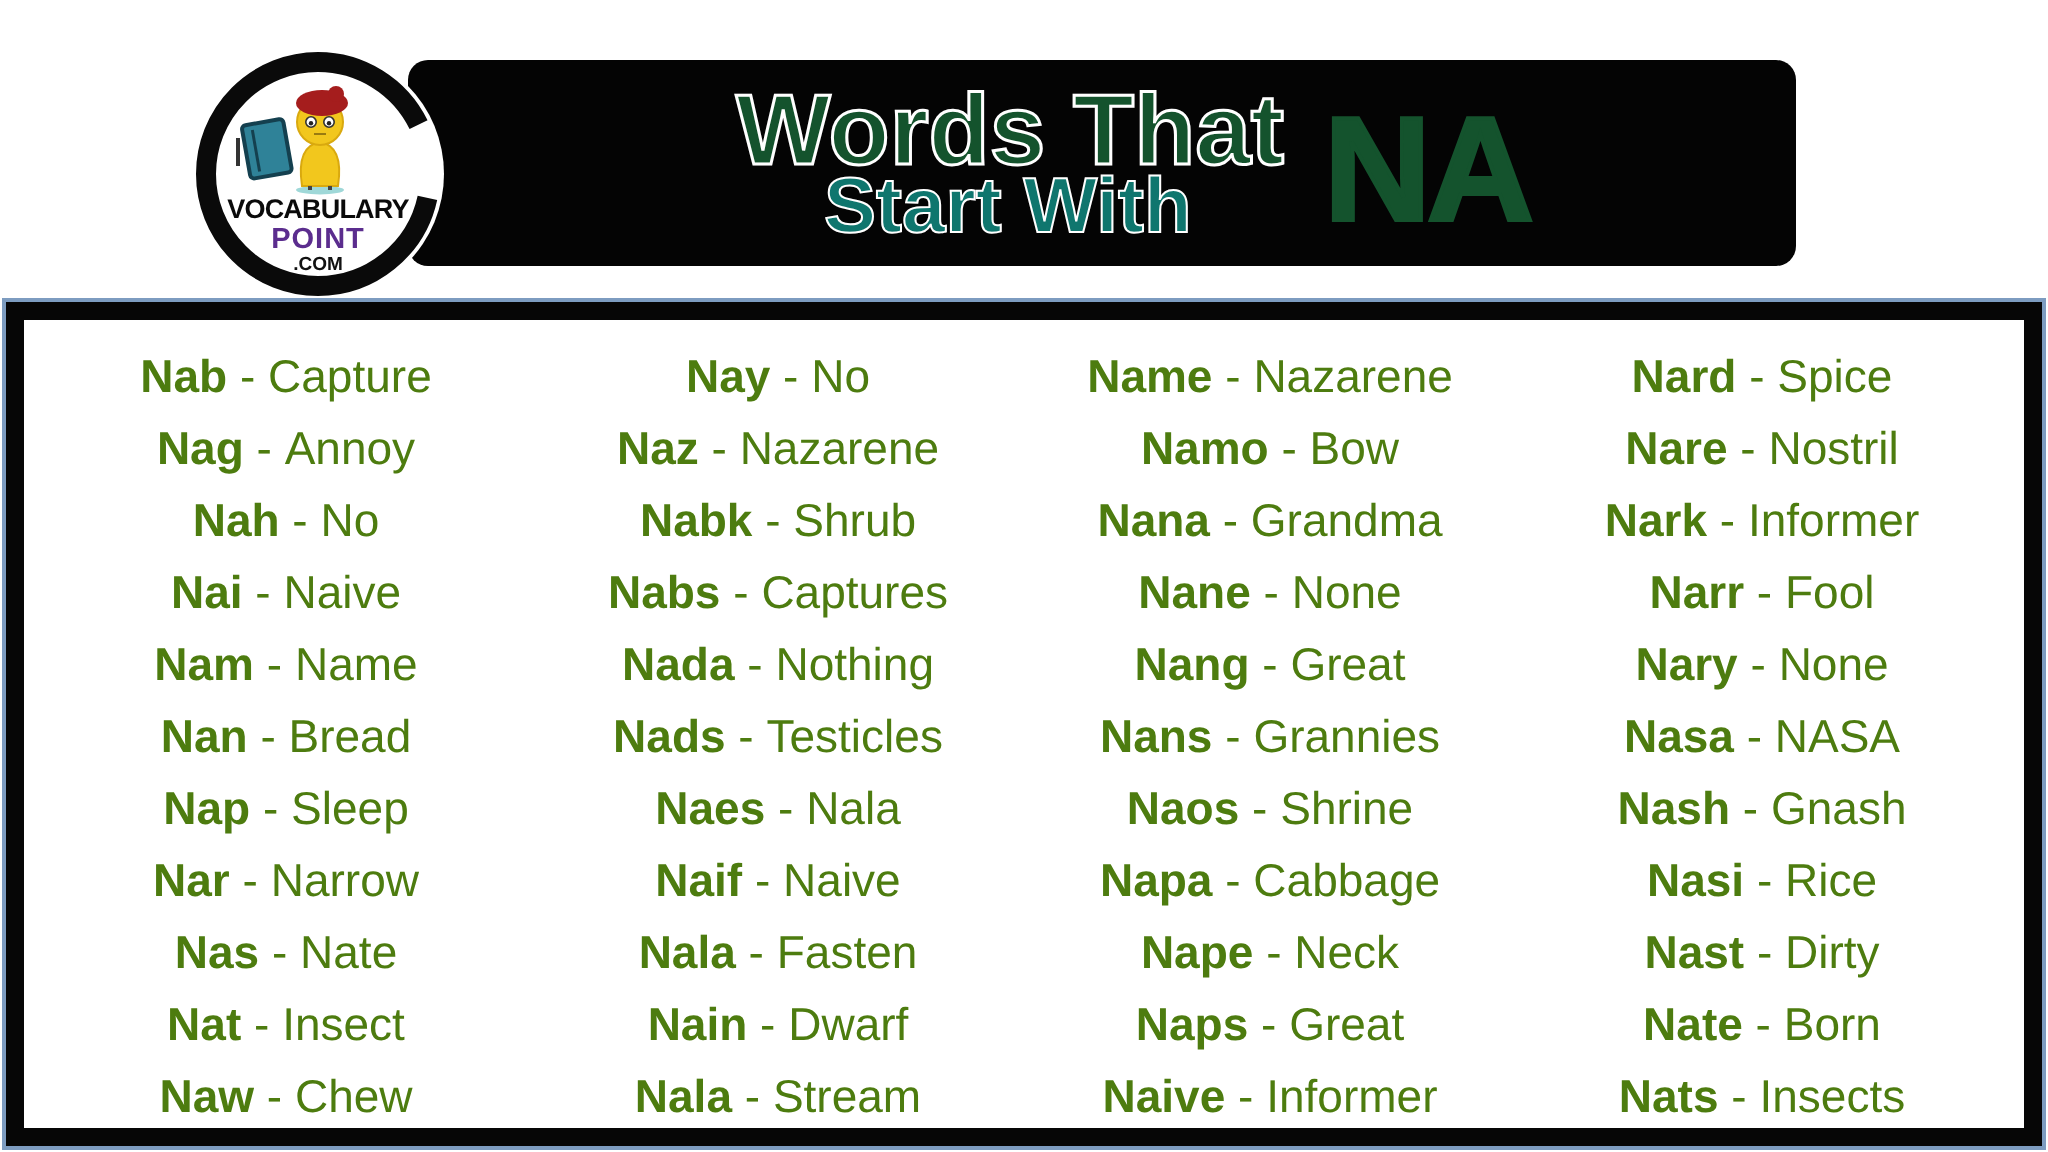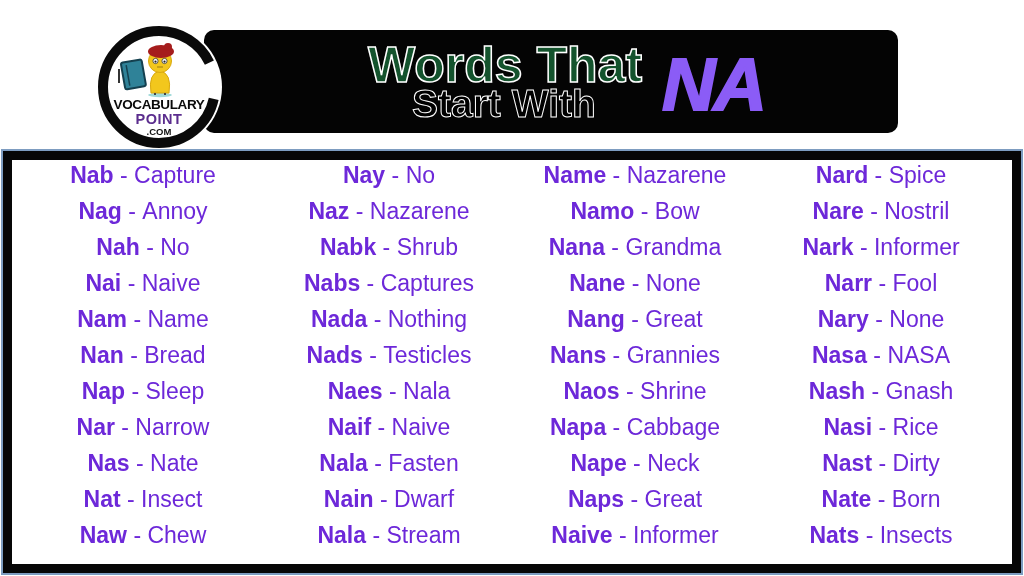--- a/index.html
+++ b/index.html
@@ -14,21 +14,21 @@
     background:#040404;border-radius:10px;
   }
   .title-line1{
     position:absolute;left:368px;top:36px;
     font-size:50px;font-weight:bold;color:#14532d;
     letter-spacing:0px;-webkit-text-stroke:1.5px #ffffff;
     white-space:nowrap;
   }
   .title-line2{
     position:absolute;left:412px;top:82px;
-    font-size:39px;font-weight:bold;color:#000000;
+    font-size:39px;font-weight:bold;color:#0f766e;
     -webkit-text-stroke:1px #ffffff;white-space:nowrap;
   }
   .title-na{
     position:absolute;left:662px;top:42px;
     font-size:74px;font-weight:bold;letter-spacing:-2px;
     -webkit-text-stroke:2px currentColor;white-space:nowrap;
   }
   
   .logo{position:absolute;left:93px;top:21px;width:132px;height:132px;}
   
@@ -36,33 +36,33 @@
     position:absolute;left:3px;top:151px;width:1018px;height:422px;
     box-sizing:border-box;border:9px solid #060606;background:#ffffff;
     outline:2px solid #7d9cc0;
   }
   .word-columns{
     position:absolute;left:0;top:0;right:0;bottom:0;
     display:flex;flex-direction:row;padding:4px 8px;
   }
   .col{flex:1 1 0;display:flex;flex-direction:column;}
   .entry{
-    flex:1 1 0;display:flex;align-items:flex-start;justify-content:center;
-    font-size:23px;color:#6d28d9;white-space:pre;line-height:1;
+    flex:1 1 0;display:flex;align-items:flex-end;justify-content:center;
+    font-size:23px;color:#4d7c0f;white-space:pre;line-height:1;
   }
   .entry .word{font-weight:bold;}
   .entry .sep,.entry .def{font-weight:normal;}
 </style>
 </head>
 <body>
 
 <div class="header-bar" style="background: rgb(4, 4, 4);"></div>
 <div class="title-line1">Words That</div>
 <div class="title-line2">Start With</div>
-<div class="title-na" id="title-na" style="color: #8b5cf6; font-style: italic;">NA</div>
+<div class="title-na" id="title-na" style="color: #14532d;">NA</div>
 
 <div class="logo">
   <svg viewBox="0 0 132 132" width="132" height="132">
 
     <circle cx="66" cy="66" r="63" fill="#ffffff"></circle>
 
     <circle cx="66" cy="66" r="56" fill="#ffffff" stroke="#0a0a0a" stroke-width="10" stroke-dasharray="314 26" stroke-dashoffset="-12"></circle>
 
     <g transform="rotate(-10 40 54)">
       <rect x="30" y="40" width="21" height="27" rx="2" fill="#2f8298" stroke="#14404f" stroke-width="2"></rect>

